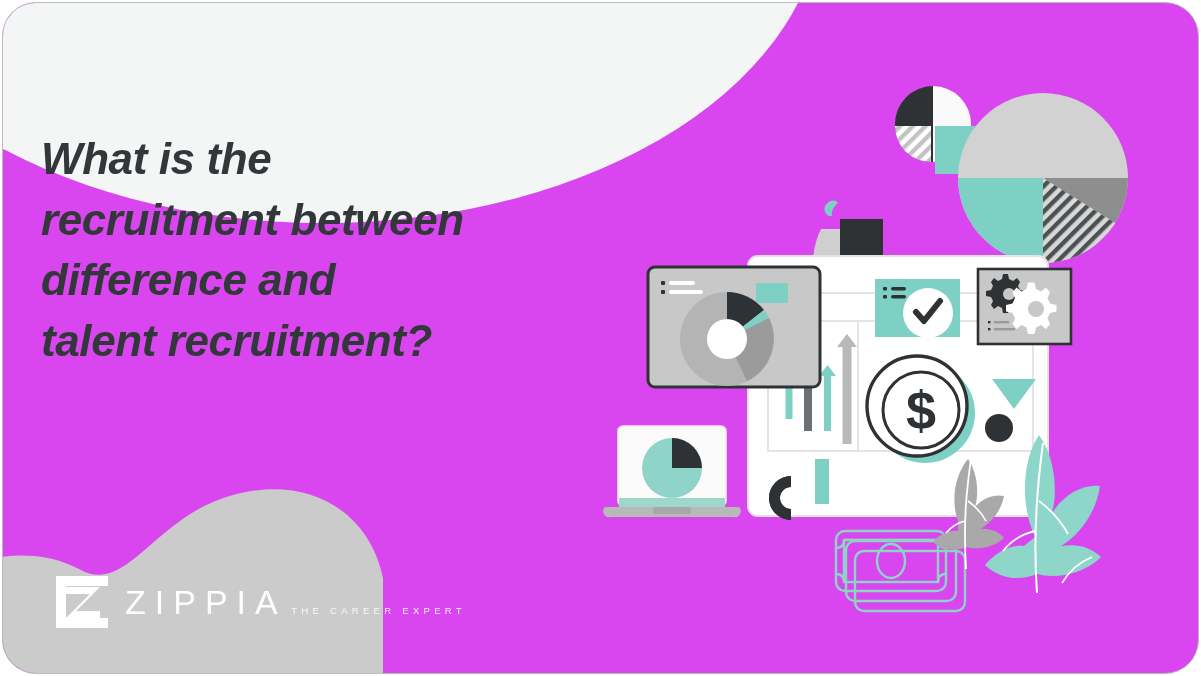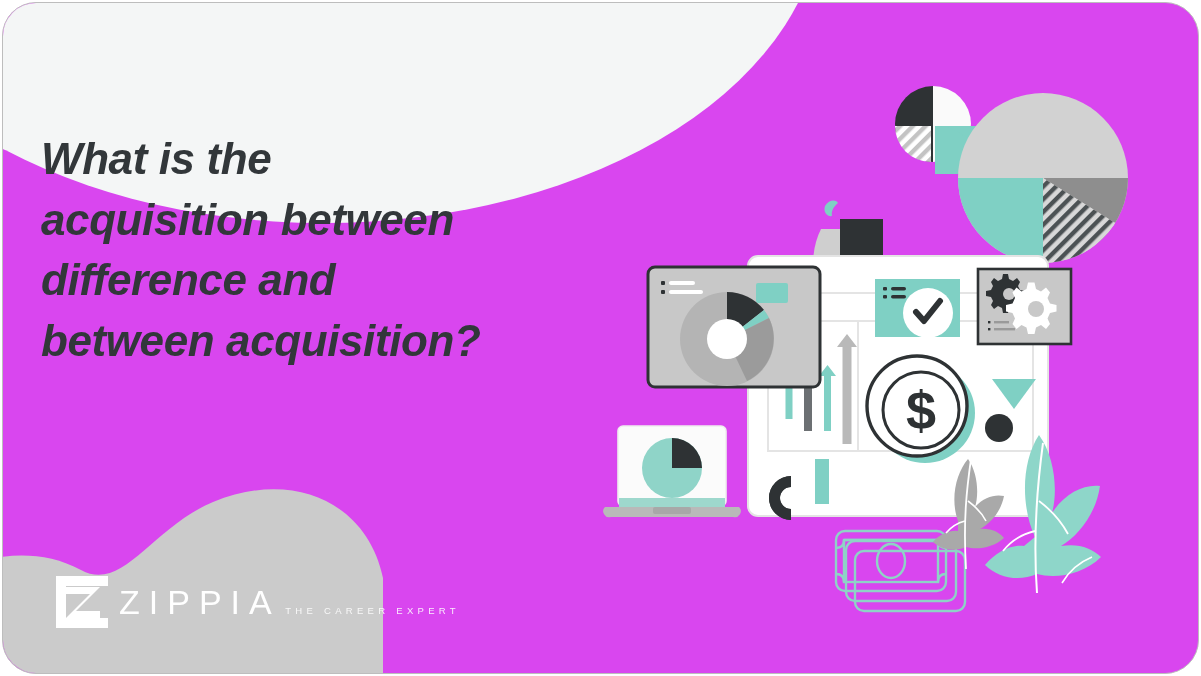--- a/index.html
+++ b/index.html
@@ -63,21 +63,21 @@
     letter-spacing: -0.4px;
   }
   .headline .ln { display: block; white-space: nowrap; }
   
   .logo {
     position: absolute;
     left: 50px;
     top: 570px;
     display: flex;
     align-items: center;
-    gap: 8px;
+    gap: 14px;
   }
   .logo-mark { width: 58px; height: 58px; display: block; }
   .logo-words { display: block; }
   .logo-name {
     font-size: 34px;
     letter-spacing: 9px;
     color: #ffffff;
     line-height: 1;
     font-weight: 400;
   }
@@ -106,23 +106,23 @@
   <div class="frame">
 
     <div class="wash"></div>
 
     <svg class="blob" viewBox="0 0 420 260" preserveAspectRatio="none">
       <path d="M0,110 C30,96 78,90 118,112 C160,135 188,70 250,44 C330,11 404,44 420,120 L420,260 L0,260 Z" fill="#cbcbcb"></path>
     </svg>
 
     <div class="headline">
       <span class="ln">What is the</span>
-      <span class="ln">acquisition between</span>
+      <span class="ln">recruitment between</span>
       <span class="ln">difference and</span>
-      <span class="ln">between acquisition?</span>
+      <span class="ln">talent recruitment?</span>
     </div>
 
     <div class="logo">
       <svg class="logo-mark" viewBox="0 0 58 58">
         <path d="M3,3 H55 V13 H13 V45 H55 V55 H3 Z" fill="#ffffff"></path>
         <path d="M13,14 H47 L23,38 H47 V45 H13 L37,21 H13 Z" fill="#ffffff"></path>
       </svg>
       <span class="logo-words">
         <span class="logo-name">ZIPPIA</span>
         <span class="logo-tag">THE CAREER EXPERT</span>

